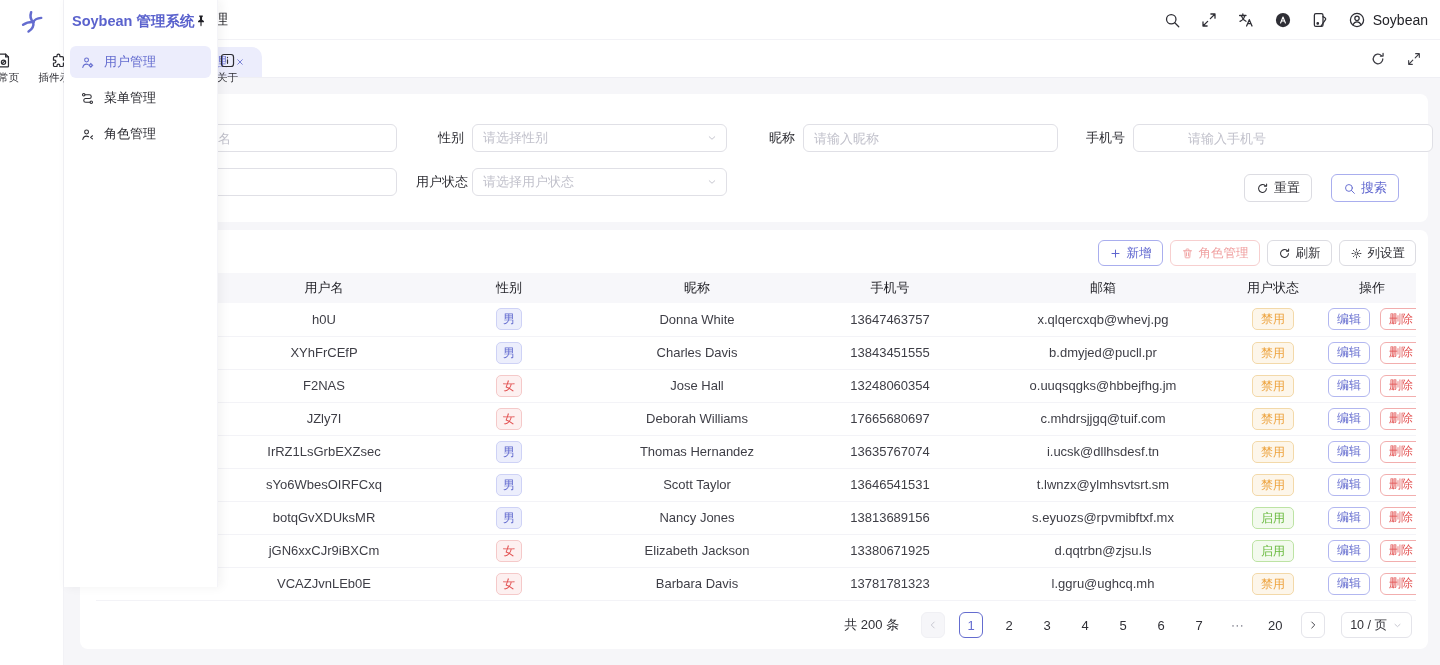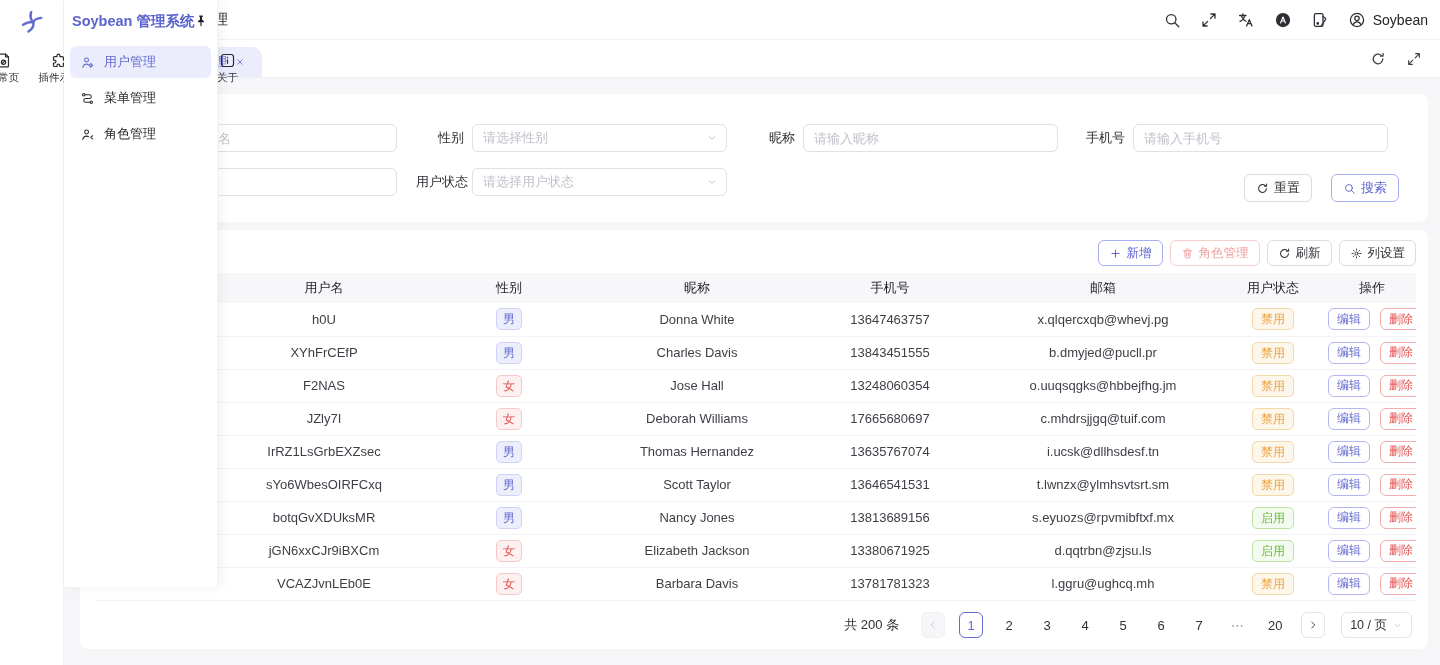--- a/index.html
+++ b/index.html
@@ -180,21 +180,21 @@
         </div>
       </div>
       <div class="form-field" style="top: 30px; left: 667px;">
         <span class="ff-label" style="width: 56px;">昵称</span>
         <div class="ff-ctl" style="width: 255px;">
           <input class="ff-input" type="text" placeholder="请输入昵称" style="">
         </div>
       </div>
       <div class="form-field" style="top: 30px; left: 997px;">
         <span class="ff-label" style="width: 56px;">手机号</span>
-        <div class="ff-ctl" style="width: 255px;">
+        <div class="ff-ctl" style="width: 300px; padding-left: 44px;">
           <input class="ff-input" type="text" placeholder="请输入手机号" style="">
         </div>
       </div>
       <div class="form-field" style="top: 74px; left: 20px;">
         <span class="ff-label" style="width: 42px;"></span>
         <div class="ff-ctl" style="width: 255px;">
           <input class="ff-input" type="text" placeholder="" style="">
         </div>
       </div>
       <div class="form-field" style="top: 74px; left: 336px;">

